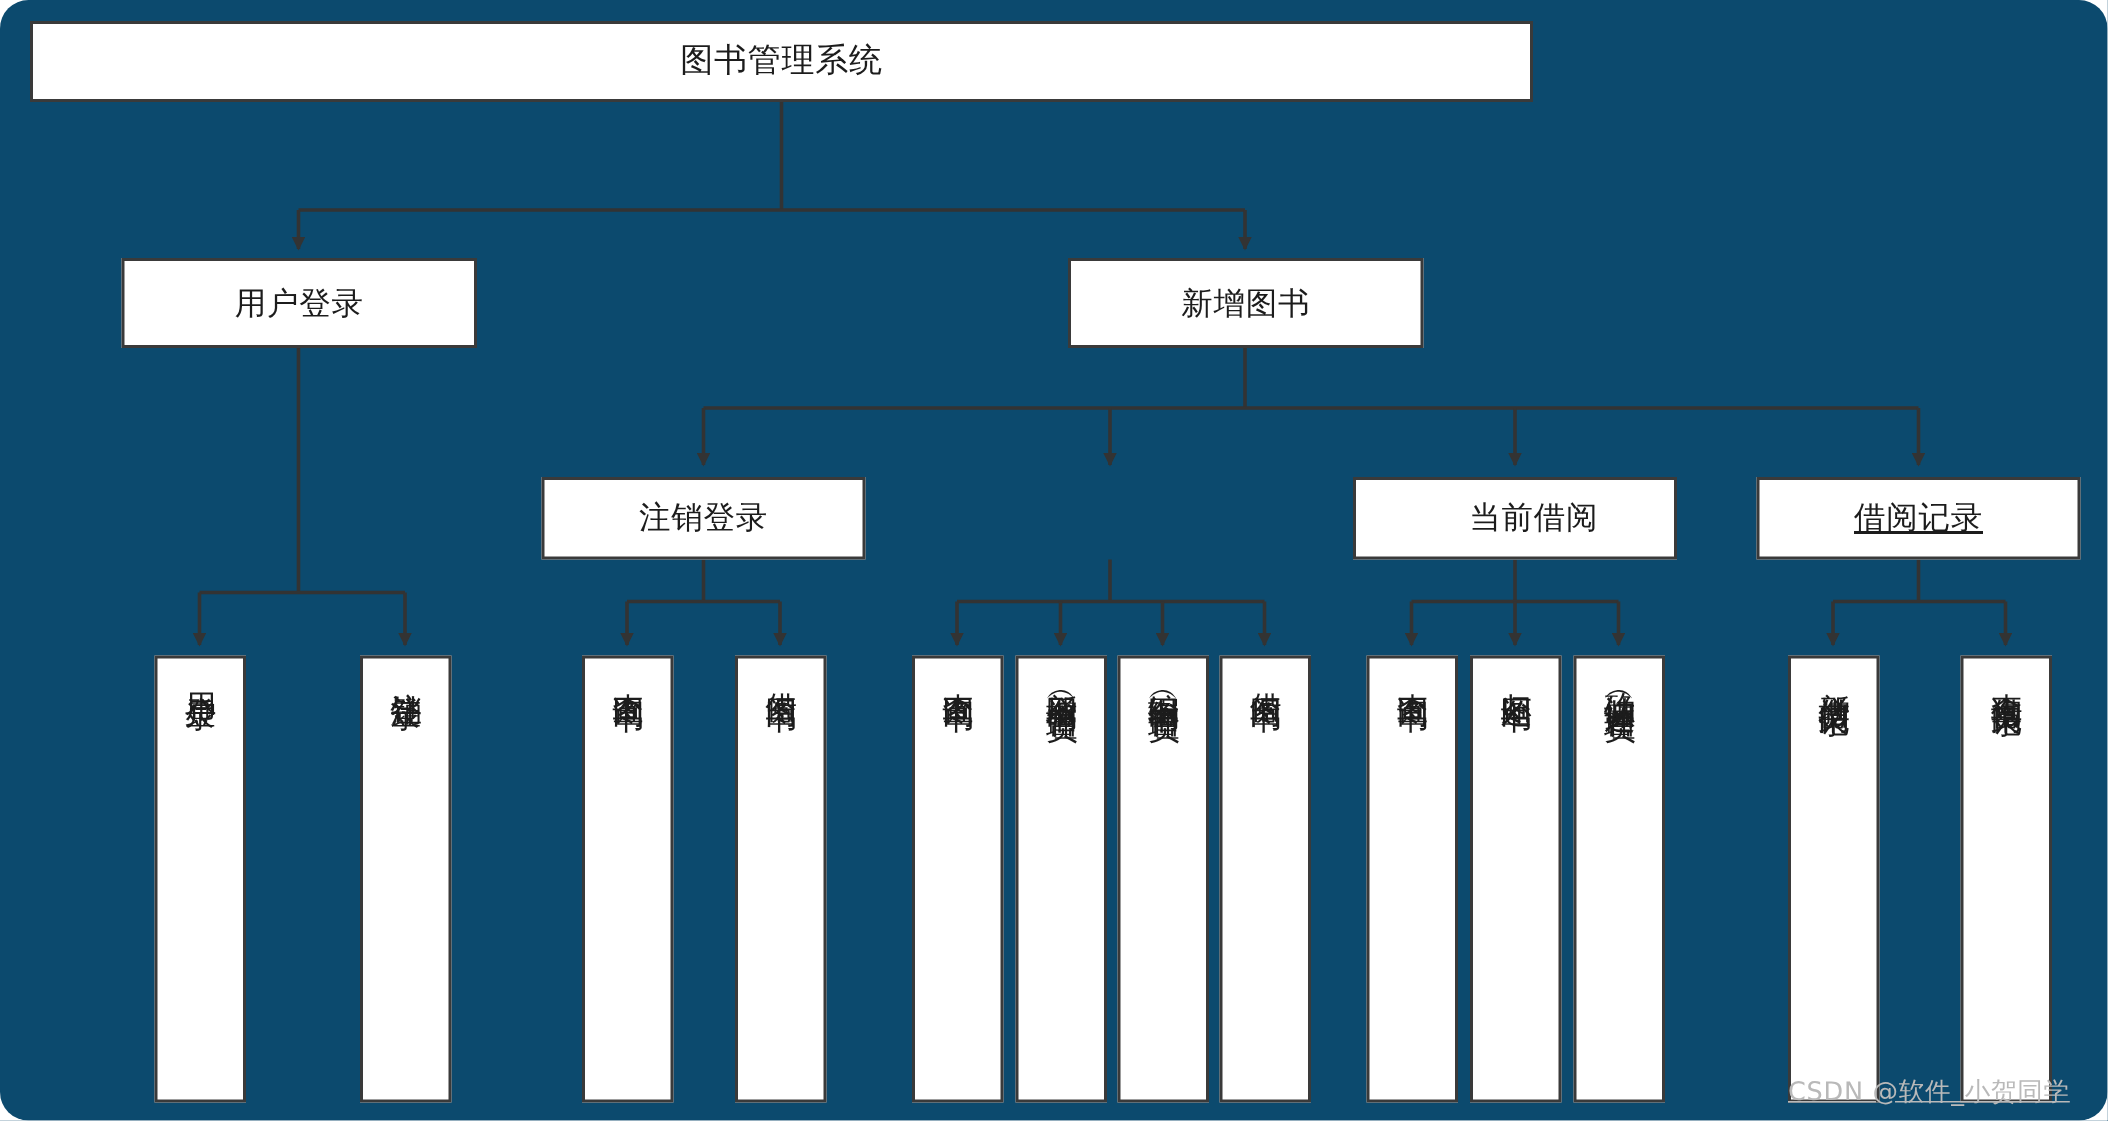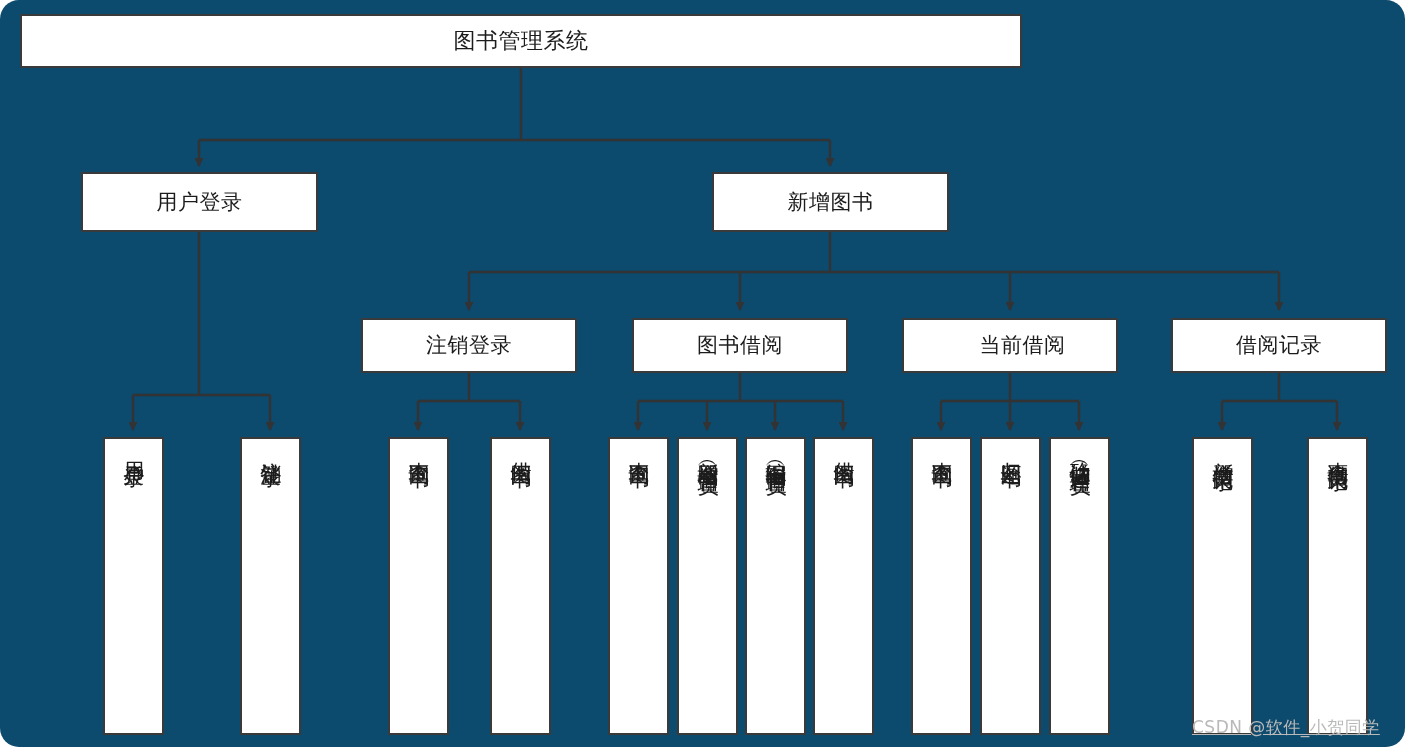--- a/index.html
+++ b/index.html
@@ -136,27 +136,24 @@
   <div class="node horiz" style="left:81px; top:172px; width:237px; height:60px;">
     <span class="node-label">用户登录</span>
   </div>
   <div class="node horiz" style="left:712px; top:172px; width:237px; height:60px;">
     <span class="node-label">新增图书</span>
   </div>
 
   <div class="node horiz" style="left:361px; top:318px; width:216px; height:55px;">
     <span class="node-label">注销登录</span>
   </div>
-  <div class="node horiz" style="left:632px; top:318px; width:216px; height:55px;">
-    <span class="node-label">图书借阅</span>
-  </div>
   <div class="node horiz" style="left:902px; top:318px; width:216px; height:55px;padding-left:25px;">
     <span class="node-label">当前借阅</span>
   </div>
-  <div class="node horiz" style="left:1171px; top:318px; width:216px; height:55px;">
+  <div class="node horiz" style="left:1171px; top:318px; width:216px; height:55px;text-decoration:underline;">
     <span class="node-label">借阅记录</span>
   </div>
 
   <div class="node leaf" style="left:103px; top:437px; width:61px; height:298px;">
     <span class="node-label">用户登录</span>
   </div>
   <div class="node leaf" style="left:240px; top:437px; width:61px; height:298px;">
     <span class="node-label">注销登录</span>
   </div>
 

